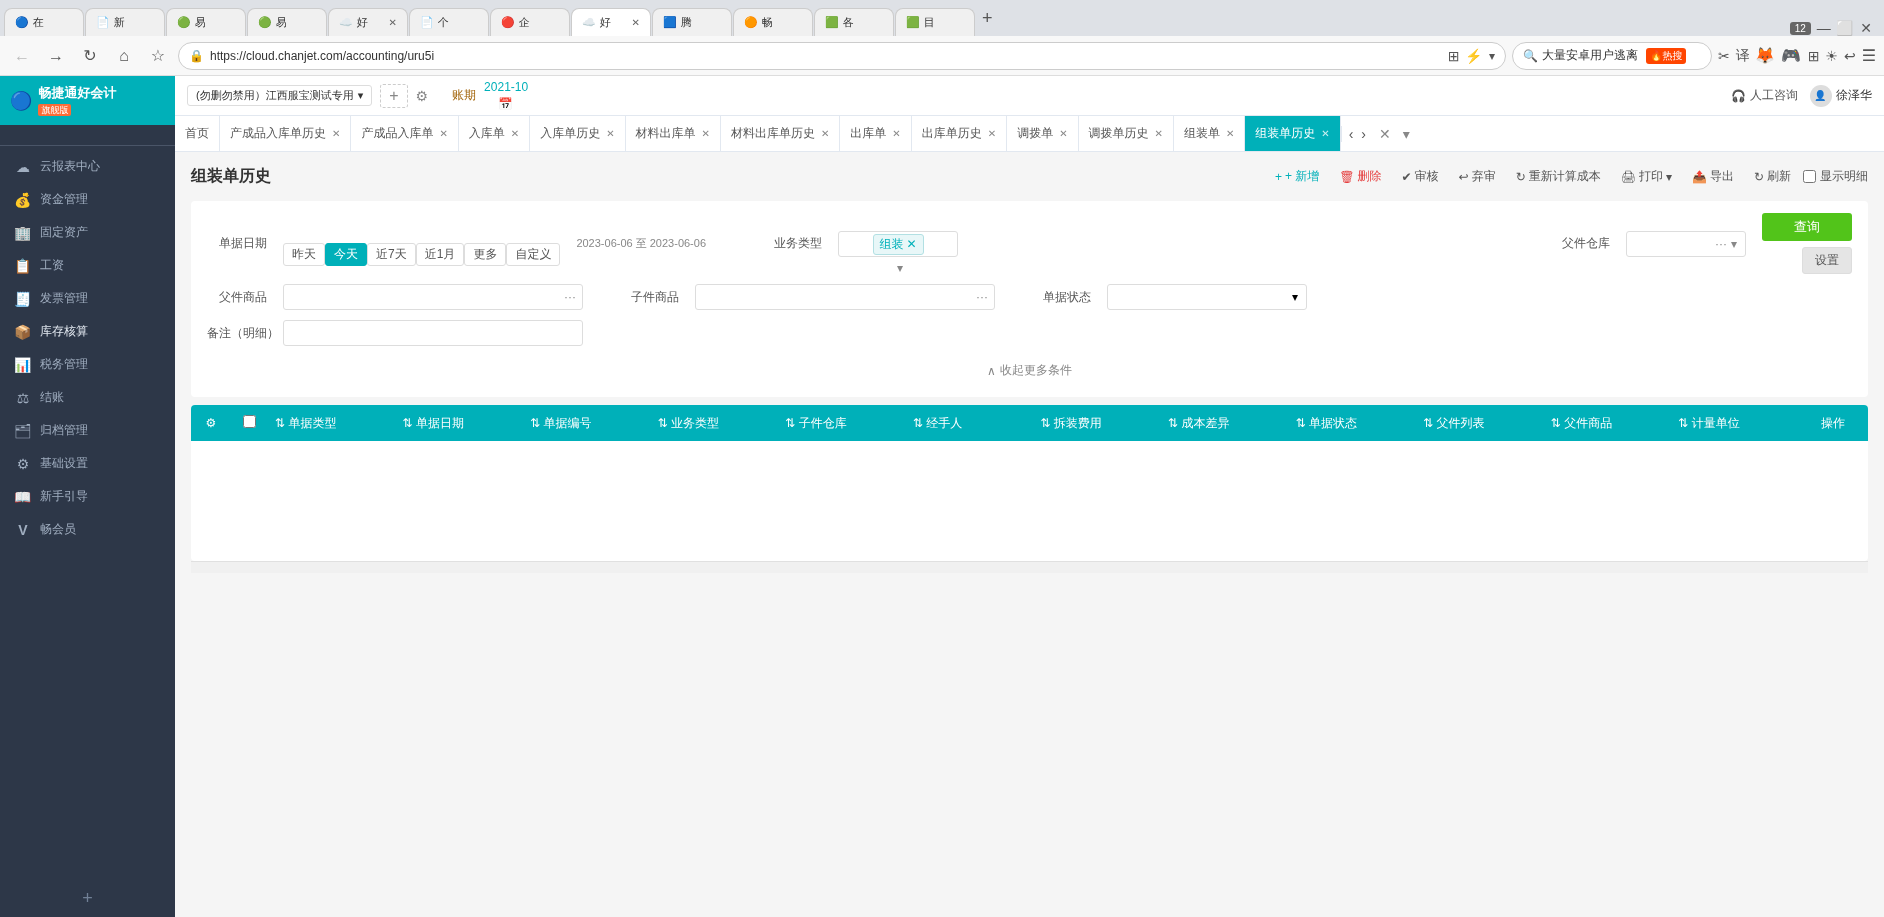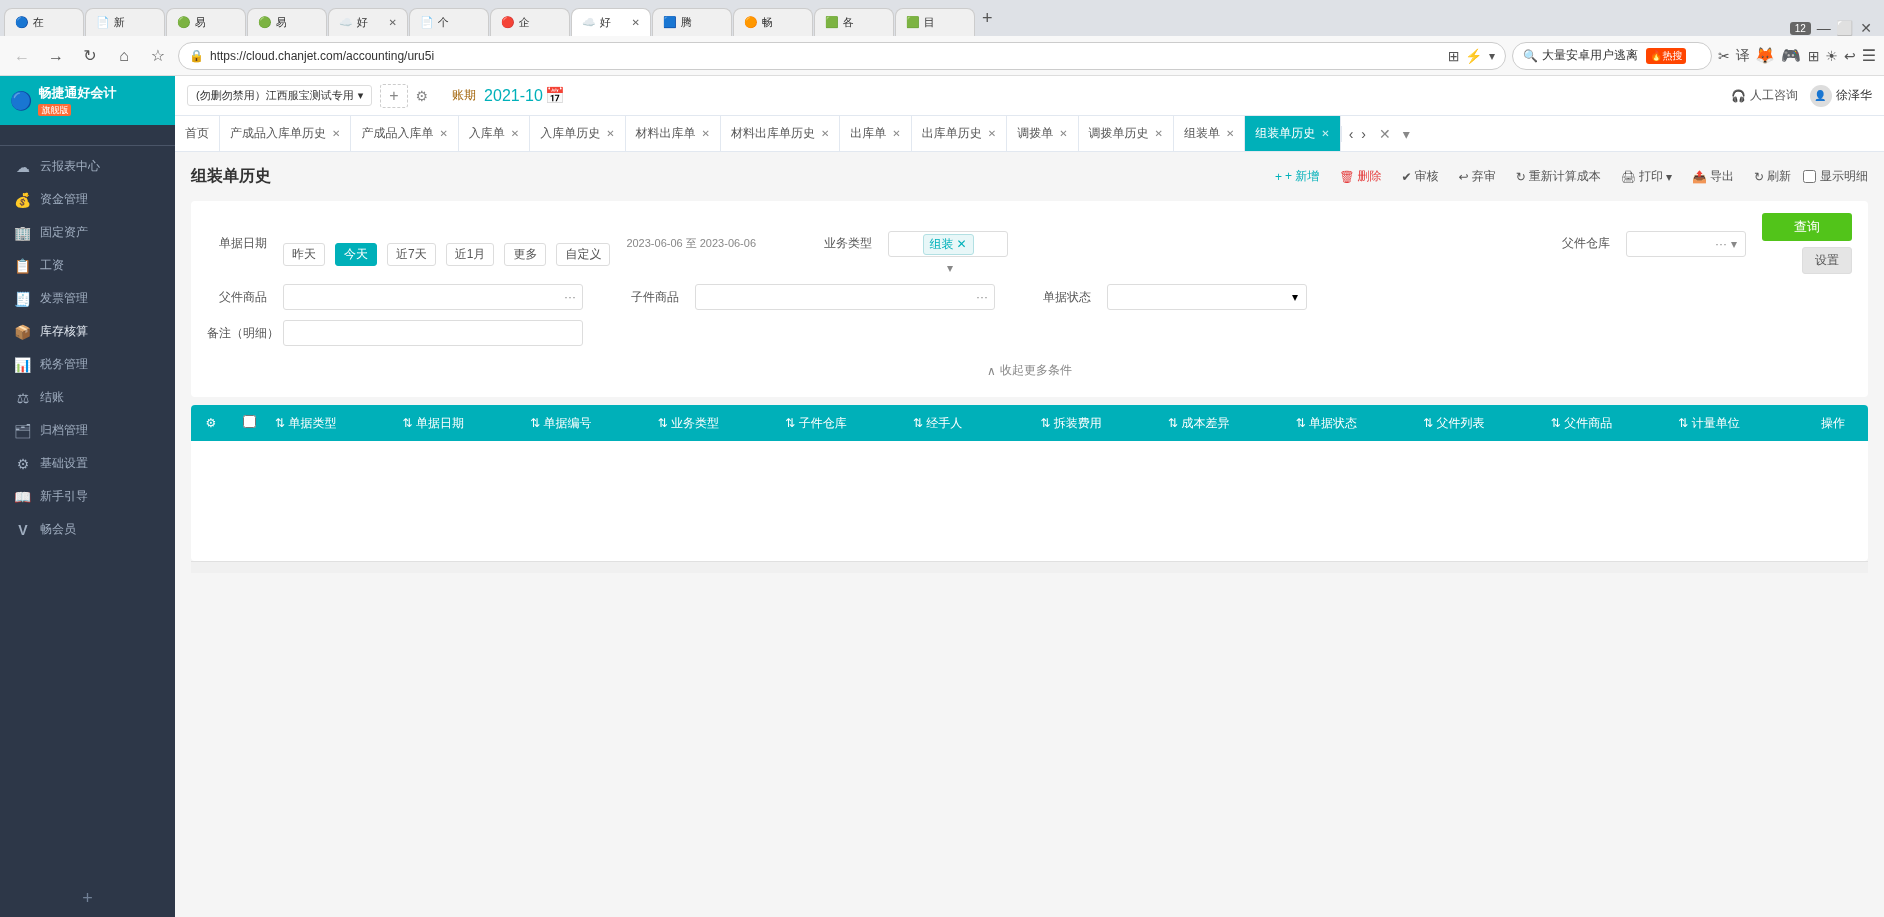--- a/index.html
+++ b/index.html
@@ -37,21 +37,21 @@
     .sidebar-item-icon { font-size: 14px; width: 18px; text-align: center; }
     .sidebar-bottom-btn { padding: 8px 14px; color: #718096; cursor: pointer; display: flex; align-items: center; justify-content: center; }
 
     
     .main-content { flex: 1; display: flex; flex-direction: column; overflow: hidden; }
 
     
     .app-header { background: #fff; border-bottom: 1px solid #e2e8f0; display: flex; align-items: center; padding: 0 12px; height: 40px; gap: 8px; }
     .company-selector { display: flex; align-items: center; gap: 4px; font-size: 11px; color: #333; border: 1px solid #ddd; padding: 2px 8px; border-radius: 3px; cursor: pointer; max-width: 200px; }
     .period-label { font-size: 12px; color: #a16207; margin-left: 16px; }
-    .period-value { color: #00b0b9; font-size: 16px; display: flex; align-items: center; gap: 3px; }
+    .period-value { color: #00b0b9; font-size: 12px; display: flex; align-items: center; gap: 3px; flex-direction: column; }
     .header-right { margin-left: auto; display: flex; align-items: center; gap: 12px; }
     .support-btn { display: flex; align-items: center; gap: 4px; font-size: 12px; color: #555; cursor: pointer; }
     .user-info { display: flex; align-items: center; gap: 4px; font-size: 12px; color: #333; }
 
     
     .nav-tabs { background: #fff; display: flex; align-items: center; border-bottom: 1px solid #e2e8f0; overflow-x: hidden; height: 36px; }
     .nav-tab { display: flex; align-items: center; padding: 0 10px; height: 36px; font-size: 12px; color: #555; cursor: pointer; white-space: nowrap; border-right: 1px solid #e2e8f0; gap: 4px; flex-shrink: 0; }
     .nav-tab.active { background: #00b0b9; color: white; }
     .nav-tab .close-x { font-size: 10px; color: #888; margin-left: 2px; }
     .nav-tab.active .close-x { color: rgba(255,255,255,0.8); }
@@ -64,21 +64,21 @@
     .page-title { font-size: 16px; font-weight: bold; color: #333; }
     .toolbar { display: flex; align-items: center; gap: 8px; }
     .toolbar-btn { display: flex; align-items: center; gap: 3px; font-size: 12px; color: #555; cursor: pointer; padding: 4px 6px; border-radius: 3px; }
     .toolbar-btn.primary { color: #00b0b9; }
     .toolbar-btn.danger { color: #e53e3e; }
 
     
     .filter-area { background: #fff; border-radius: 4px; padding: 12px 16px; margin-bottom: 8px; }
     .filter-row { display: flex; align-items: center; gap: 16px; margin-bottom: 10px; }
     .filter-label { color: #555; font-size: 12px; white-space: nowrap; width: 60px; text-align: right; }
-    .filter-date-group { display: flex; align-items: center; gap: 10px; margin-top: 22px; }
+    .filter-date-group { display: flex; align-items: center; gap: 0; margin-top: 22px; }
     .date-btn { padding: 2px 8px; border: 1px solid #ddd; border-radius: 3px; background: #fff; cursor: pointer; font-size: 12px; color: #555; }
     .date-btn.active { background: #00b0b9; color: white; border-color: #00b0b9; }
     .date-range { font-size: 11px; color: #888; }
     .filter-input { border: 1px solid #ddd; border-radius: 3px; padding: 3px 8px; font-size: 12px; flex: 1; height: 26px; }
     .filter-tag { display: inline-flex; align-items: center; gap: 3px; background: #e8f7f8; color: #00b0b9; border: 1px solid #b2e0e3; border-radius: 3px; padding: 1px 6px; font-size: 12px; }
     .filter-tag .remove { cursor: pointer; color: #00b0b9; }
     .filter-select { border: 1px solid #ddd; border-radius: 3px; padding: 3px 8px; font-size: 12px; height: 26px; background: #fff; display: flex; align-items: center; justify-content: space-between; cursor: pointer; min-width: 100px; }
     .collapse-btn { display: flex; align-items: center; gap: 4px; color: #888; font-size: 12px; cursor: pointer; text-align: center; padding: 6px 0; }
     .collapse-row { display: flex; justify-content: center; }
 

